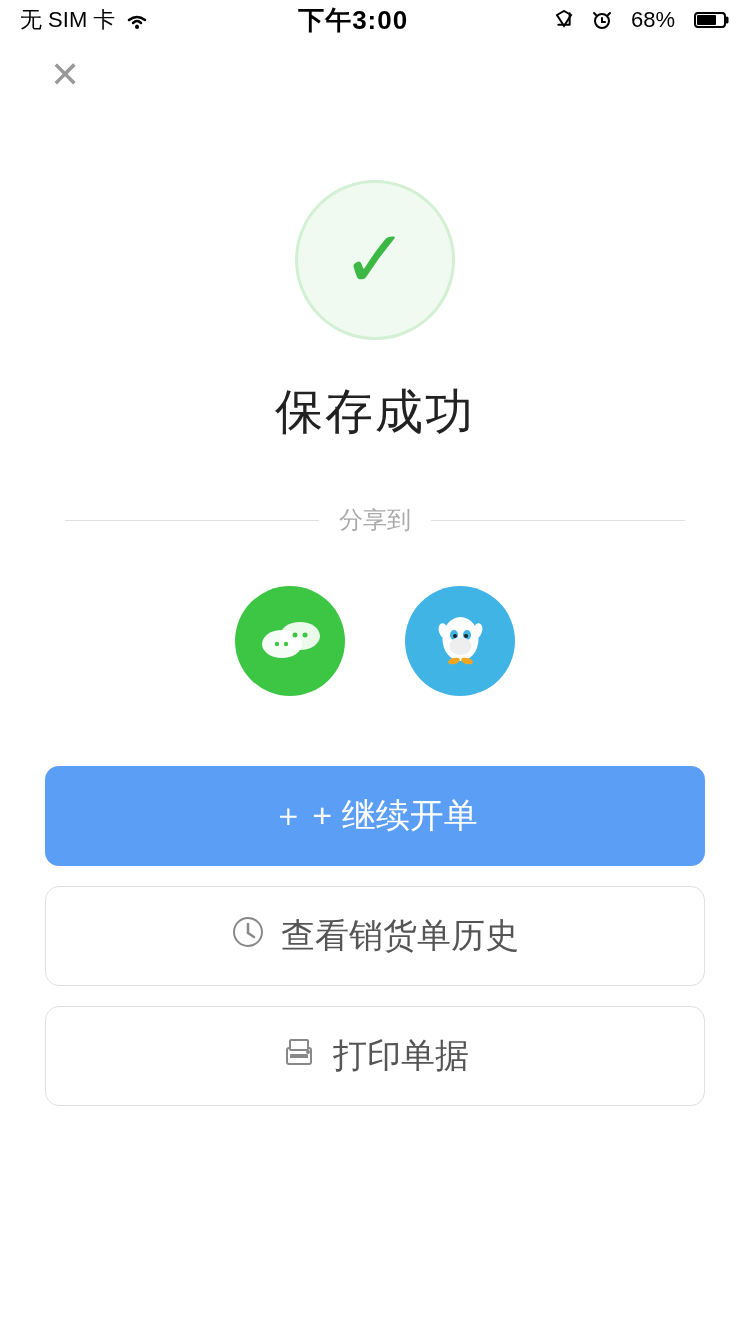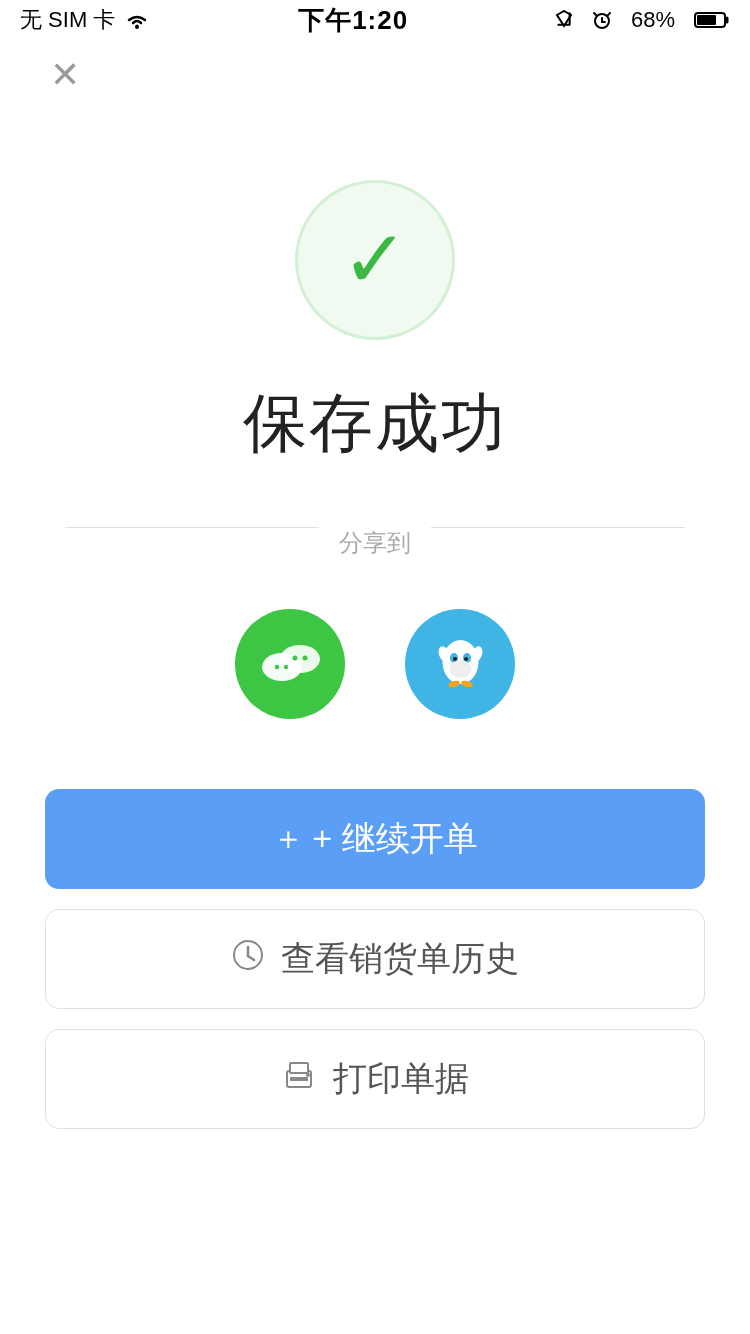--- a/index.html
+++ b/index.html
@@ -84,32 +84,32 @@
       margin-bottom: 40px;
     }
     .checkmark {
       font-size: 80px;
       color: #3cb944;
       line-height: 1;
     }
 
     
     .success-title {
-      font-size: 64px;
+      font-size: 48px;
       color: #222;
       font-weight: 400;
       margin-bottom: 60px;
       letter-spacing: 2px;
     }
 
     
     .share-divider {
       width: 620px;
       display: flex;
-      align-items: flex-start;
+      align-items: center;
       gap: 20px;
       margin-bottom: 50px;
     }
     .divider-line {
       flex: 1;
       height: 1px;
       background: #e0e0e0;
     }
     .share-label {
       font-size: 24px;
@@ -188,21 +188,21 @@
 <div class="status-bar">
   <div class="status-left">
     <span style="font-size:22px;">无 SIM 卡</span>
     <svg width="28" height="20" viewBox="0 0 28 20">
       <path d="M14 16 Q14 16 14 16" stroke="#000" stroke-width="3" fill="none" stroke-linecap="round"></path>
       <path d="M10 13 Q14 9 18 13" stroke="#000" stroke-width="2.5" fill="none" stroke-linecap="round"></path>
       <path d="M6 10 Q14 4 22 10" stroke="#000" stroke-width="2.5" fill="none" stroke-linecap="round"></path>
       <circle cx="14" cy="17" r="2" fill="#000"></circle>
     </svg>
   </div>
-  <div class="status-center">下午1:20</div>
+  <div class="status-center">下午3:00</div>
   <div class="status-right">
     <svg width="18" height="20" viewBox="0 0 18 20">
       <path d="M9 1 L17 9 L9 17" stroke="#000" stroke-width="2" fill="none" stroke-linecap="round" stroke-linejoin="round" transform="rotate(45,9,9)"></path>
       <path d="M2 5 L9 1 L16 5 L9 16 Z" stroke="#000" stroke-width="2" fill="none"></path>
     </svg>
     <svg width="20" height="20" viewBox="0 0 20 20">
       <circle cx="10" cy="11" r="7" stroke="#000" stroke-width="2" fill="none"></circle>
       <line x1="10" y1="8" x2="10" y2="12" stroke="#000" stroke-width="2" stroke-linecap="round"></line>
       <line x1="10" y1="12" x2="13" y2="12" stroke="#000" stroke-width="2" stroke-linecap="round"></line>
       <path d="M4 5 L2 3" stroke="#000" stroke-width="2" stroke-linecap="round"></path>

